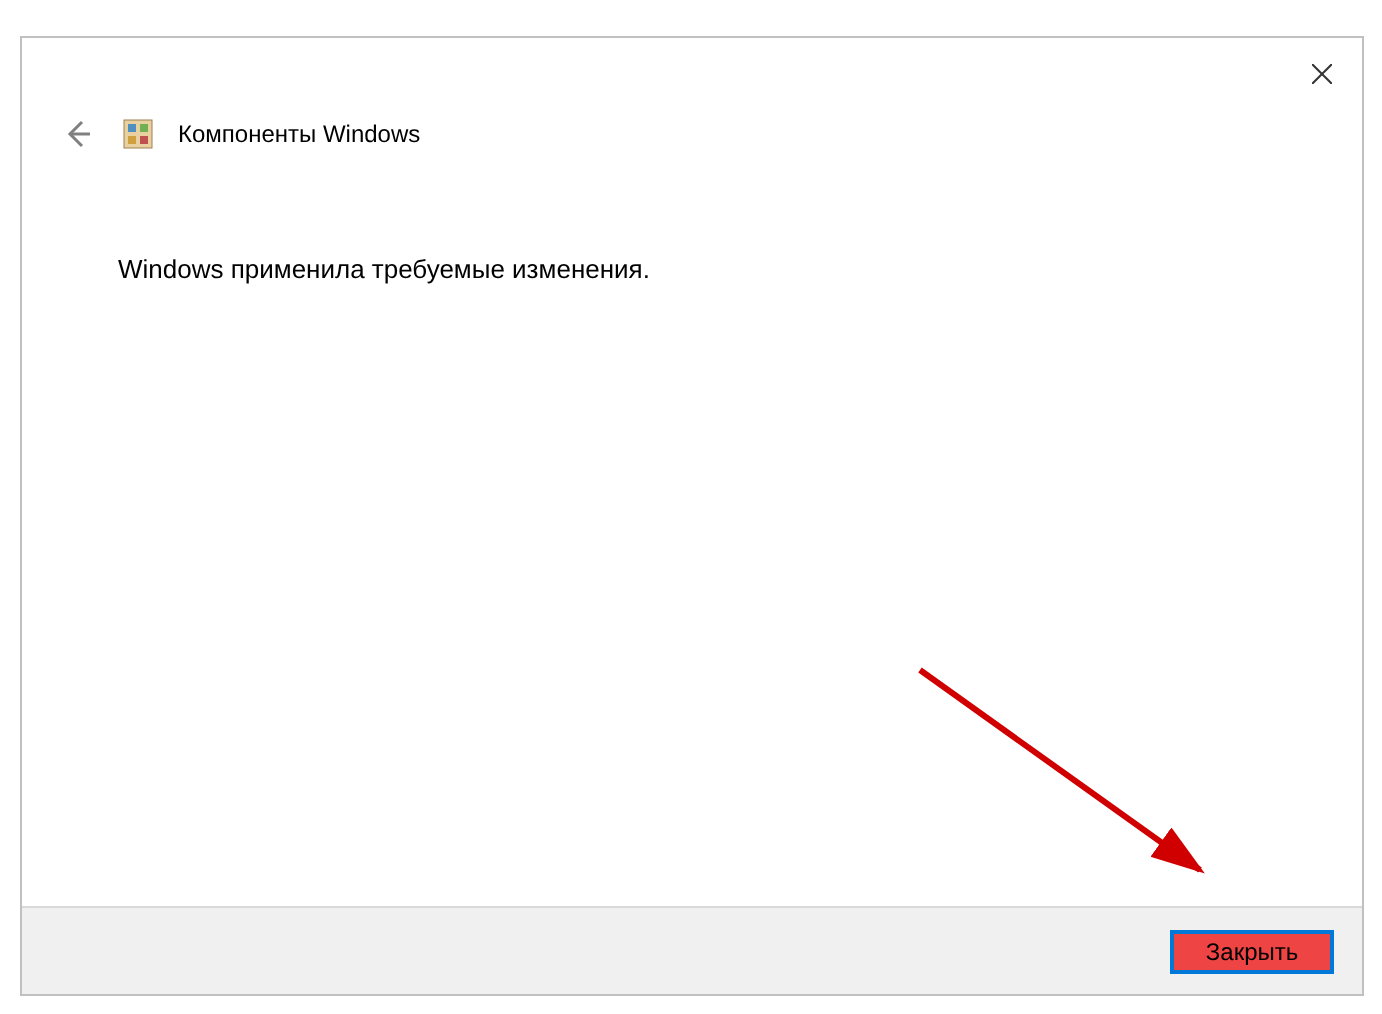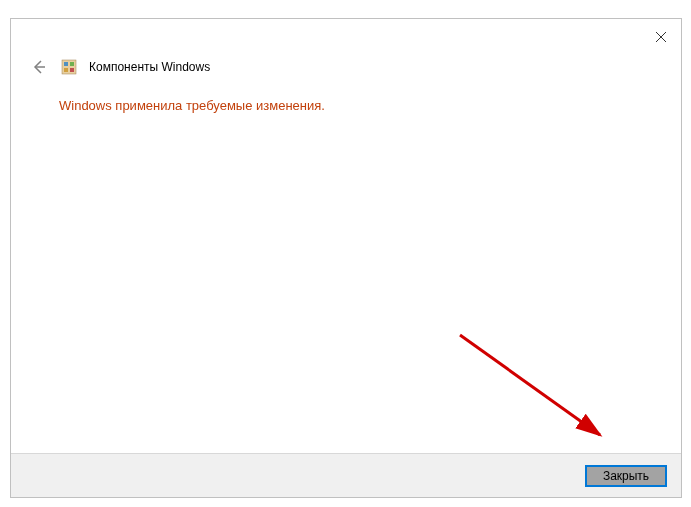--- a/index.html
+++ b/index.html
@@ -71,42 +71,42 @@
       height: 16px;
     }
     .title-text {
       font-size: 12px;
       color: #000;
       text-align: center;
     }
     .message {
       position: absolute;
       left: 48px;
-      top: 79px;
+      top: 108px;
       font-size: 13px;
-      color: #c2410c;
+      color: #000000;
       text-align: right;
     }
     .footer {
       position: absolute;
       left: 0;
       right: 0;
       bottom: 0;
       height: 44px;
       background: #f0f0f0;
       border-top: 1px solid #d8d8d8;
       display: flex;
       align-items: center;
       justify-content: flex-end;
       padding-right: 14px;
     }
     .close-button {
       min-width: 82px;
       height: 22px;
-      background: #a3a3a3;
+      background: #ef4444;
       border: 2px solid #0078d7;
       font-size: 12px;
       color: #000;
       cursor: pointer;
       font-family: inherit;
       padding: 0 8px;
     }
     .arrow-annotation {
       position: absolute;
       left: 450px;

